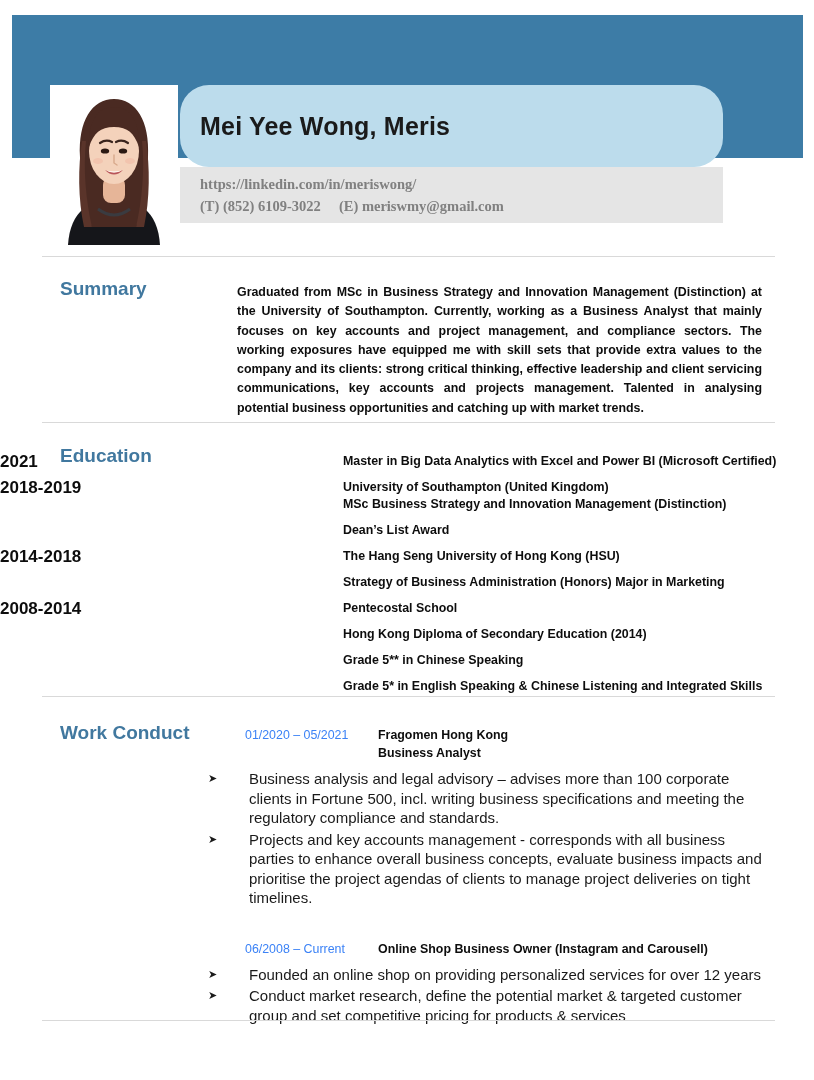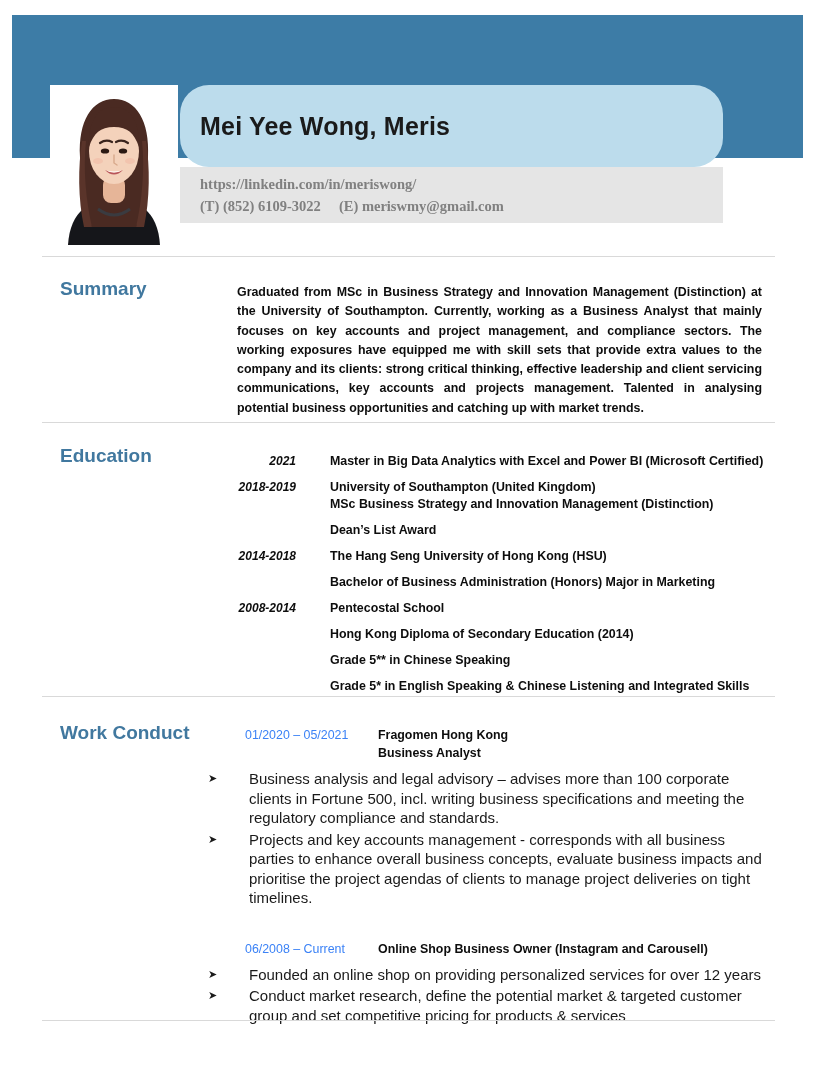--- a/index.html
+++ b/index.html
@@ -140,30 +140,28 @@
     width: 814px;
   }
   .edu-row {
     position: relative;
     display: flex;
     margin-bottom: 9px;
     align-items: flex-start;
   }
   .edu-date {
     width: 296px;
-    text-align: right;
-    font-size: 12px;
+    font-size: 17px;
     font-weight: bold;
     line-height: 17px;
     flex: 0 0 296px;
     color: #0d0d0d;
-    font-style: italic;
   }
   .edu-items {
-    margin-left: 34px;
+    margin-left: 47px;
     font-size: 12.4px;
     font-weight: bold;
     line-height: 17px;
     color: #0d0d0d;
   }
   .edu-item { margin-bottom: 9px; white-space: nowrap; }
   .edu-item:last-child { margin-bottom: 0; }
 
   
   .work-list {
@@ -294,21 +292,21 @@
           <div class="edu-item" style="margin-bottom:0">University of Southampton (United Kingdom)</div>
           <div class="edu-item">MSc Business Strategy and Innovation Management (Distinction)</div>
           <div class="edu-item">Dean’s List Award</div>
         </div>
       </div>
 
       <div class="edu-row">
         <div class="edu-date">2014-2018</div>
         <div class="edu-items">
           <div class="edu-item">The Hang Seng University of Hong Kong (HSU)</div>
-          <div class="edu-item">Bachelor of Business Administration (Honors) Major in Marketing</div>
+          <div class="edu-item">Strategy of Business Administration (Honors) Major in Marketing</div>
         </div>
       </div>
 
       <div class="edu-row">
         <div class="edu-date">2008-2014</div>
         <div class="edu-items">
           <div class="edu-item">Pentecostal School</div>
           <div class="edu-item">Hong Kong Diploma of Secondary Education (2014)</div>
           <div class="edu-item">Grade 5** in Chinese Speaking</div>
           <div class="edu-item">Grade 5* in English Speaking &amp; Chinese Listening and Integrated Skills</div>

